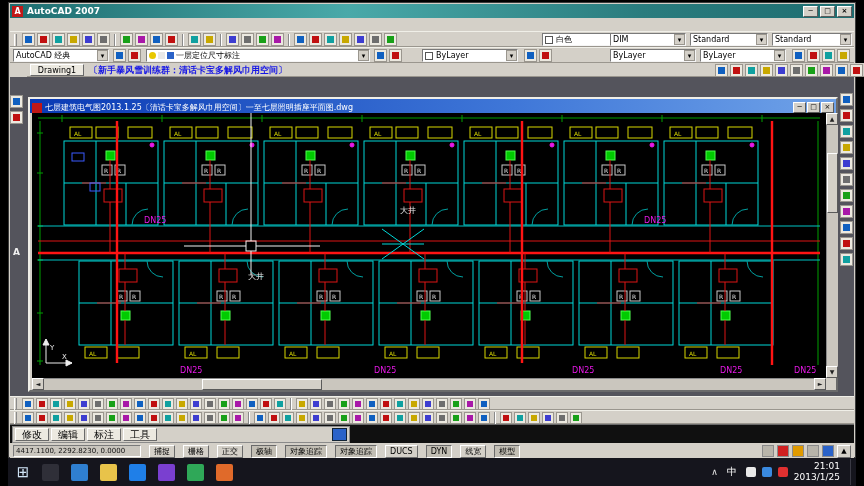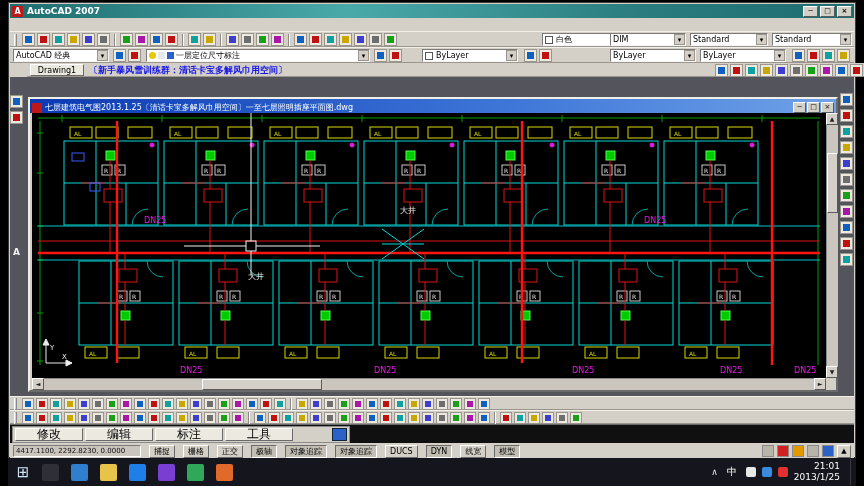--- a/index.html
+++ b/index.html
@@ -98,21 +98,21 @@
   .t8{font-size:8px}
 
   
   .btb1{top:393px;height:14px}
   .btb2{top:407px;height:14px}
   .btb1 .ico,.btb2 .ico{width:12px;height:12px}
 
   
   .cmdrow{position:absolute;left:1px;top:421px;width:844px;height:19px;background:#101010;border-top:1px solid #6a6a6a}
   .cpanel{position:absolute;left:2px;top:1px;width:338px;height:17px;background:#d4d0c8;border:1px solid #8a8a8a;display:flex;align-items:center;gap:2px;padding:0 2px}
-  .cbtn{height:13px;padding:0 21px;background:#ece9e0;border:1px solid;border-color:#fff #6a6a6a #6a6a6a #fff;font-size:12px;line-height:11px;color:#000}
+  .cbtn{height:13px;padding:0 6px;background:#ece9e0;border:1px solid;border-color:#fff #6a6a6a #6a6a6a #fff;font-size:10px;line-height:11px;color:#000}
   .cico{width:15px;height:13px;background:#2a62c8;border:1px solid #123;margin-left:auto}
 
   
   .statusrow{position:absolute;left:1px;top:440px;width:844px;height:16px;background:#d4d0c8;display:flex;align-items:center;gap:8px;padding:0 3px;font-size:8px}
   .coords{width:128px;height:12px;background:#cac6be;border:1px solid;border-color:#7a7a7a #fff #fff #7a7a7a;font-size:7px;line-height:10px;padding:0 2px;color:#111;white-space:nowrap;overflow:hidden}
   .tg{height:13px;padding:0 4px;background:#d4d0c8;border:1px solid;border-color:#fff #6a6a6a #6a6a6a #fff;font-size:8px;line-height:11px;color:#000;white-space:nowrap}
   .tg.on{border-color:#6a6a6a #fff #fff #6a6a6a;background:#c2beb4}
   .sright{margin-left:auto;display:flex;gap:3px;align-items:center}
   .sico{width:12px;height:12px;border:1px solid #8a8a8a;background:#b8b4aa}
   .sico.red{background:#d02020}.sico.org{background:#e09a00}.sico.blu{background:#2a62c8}

